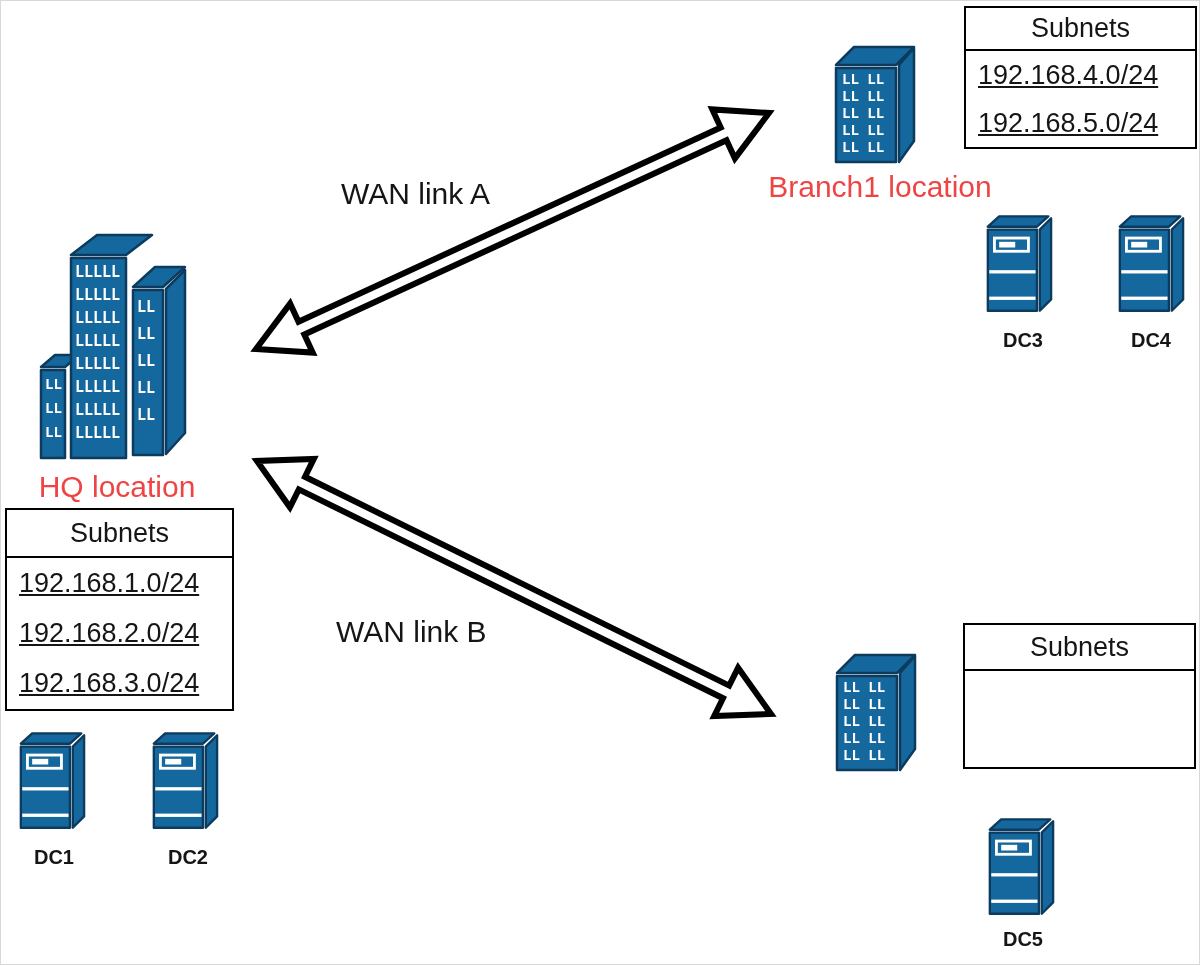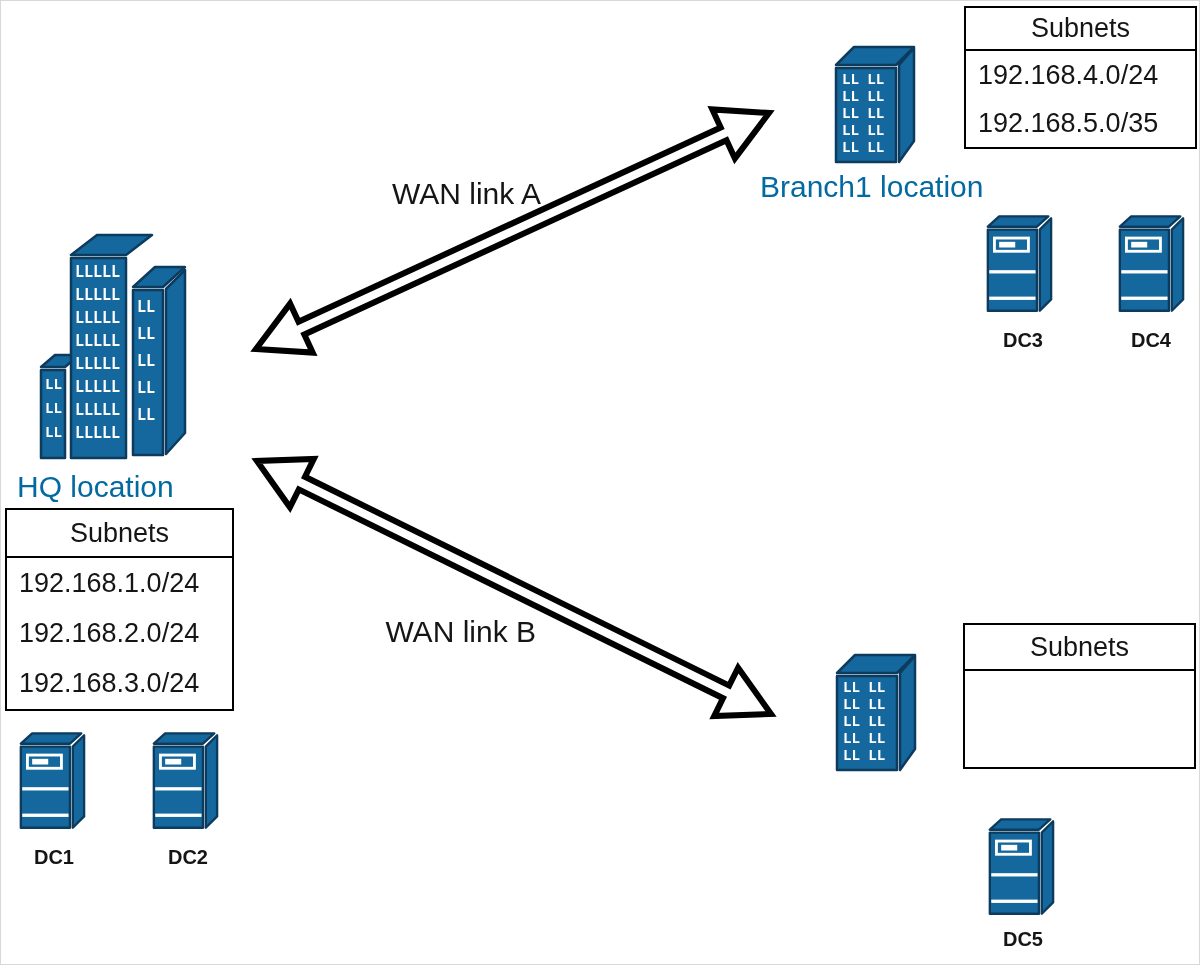--- a/index.html
+++ b/index.html
@@ -3,42 +3,42 @@
 <meta charset="utf-8">
 <style>
   html,body{margin:0;padding:0;background:#fff;}
   .canvas{
     position:relative;width:1200px;height:965px;background:#fff;
     font-family:"Liberation Sans",sans-serif;color:#111;
     box-sizing:border-box;border:1px solid #d8d8d8;overflow:hidden;
   }
   .abs{position:absolute;}
   .site-label{
-    font-size:30px;line-height:1.05;color:#0369a1;
+    font-size:30px;line-height:1.05;text-align:center;color:#ef4444;
     white-space:nowrap;
   }
   .wan-label{
-    font-size:30px;line-height:1.05;text-align:right;color:#151515;white-space:nowrap;
+    font-size:30px;line-height:1.05;text-align:left;color:#151515;white-space:nowrap;
   }
   .dc-label{
     font-size:20px;font-weight:bold;line-height:1.05;text-align:center;color:#151515;white-space:nowrap;
   }
   .subnet-table{
     box-sizing:border-box;border:2px solid #000;background:#fff;
     display:flex;flex-direction:column;
   }
   .subnet-table-header{
     box-sizing:border-box;border-bottom:2px solid #000;
     display:flex;align-items:center;justify-content:center;
     font-size:27px;color:#151515;flex:0 0 auto;
   }
   .subnet-rows{display:flex;flex-direction:column;flex:1 1 auto;}
   .subnet-row{
     flex:1 1 auto;display:flex;align-items:center;
-    padding-left:12px;font-size:27px;color:#151515;white-space:nowrap;
+    padding-left:12px;font-size:27px;color:#151515;white-space:nowrap;text-decoration:underline;
   }
   .arrow-layer{position:absolute;left:0;top:0;width:1200px;height:965px;}
   .arrow{fill:#ffffff;stroke:#000000;stroke-width:6;stroke-linejoin:miter;}
   .bface{fill:var(--blue,#15689E);stroke:var(--navy,#0C3B5E);stroke-width:2.5;stroke-linejoin:round;}
   .slot-outer{fill:none;stroke:#ffffff;stroke-width:3;}
   .slot-inner{fill:#ffffff;stroke:none;}
   .sep{fill:#ffffff;stroke:none;}
   .win{
     fill:#ffffff;font-family:"DejaVu Sans Mono",monospace;font-weight:bold;
   }
@@ -127,21 +127,21 @@
 
   <svg class="abs" style="left:832px;top:38px" width="85" height="125" viewBox="0 0 85 125">
       <use href="#sym-branch"></use>
     </svg>
   <div class="abs site-label" style="left:759px;top:170px;width:240px">Branch1 location</div>
 
   <div class="abs subnet-table" style="left:963px;top:5px;width:233px;height:143px">
     <div class="subnet-table-header" style="height:43px">Subnets</div>
     <div class="subnet-rows">
       <div class="subnet-row">192.168.4.0/24</div>
-      <div class="subnet-row">192.168.5.0/35</div>
+      <div class="subnet-row">192.168.5.0/24</div>
     </div>
   </div>
 
   <svg class="abs" style="left:984px;top:212px" width="68" height="103" viewBox="0 0 72 106">
       <use href="#sym-server"></use>
     </svg>
   <svg class="abs" style="left:1116px;top:212px" width="68" height="103" viewBox="0 0 72 106">
       <use href="#sym-server"></use>
     </svg>
   <div class="abs dc-label" style="left:972px;top:329px;width:100px">DC3</div>

